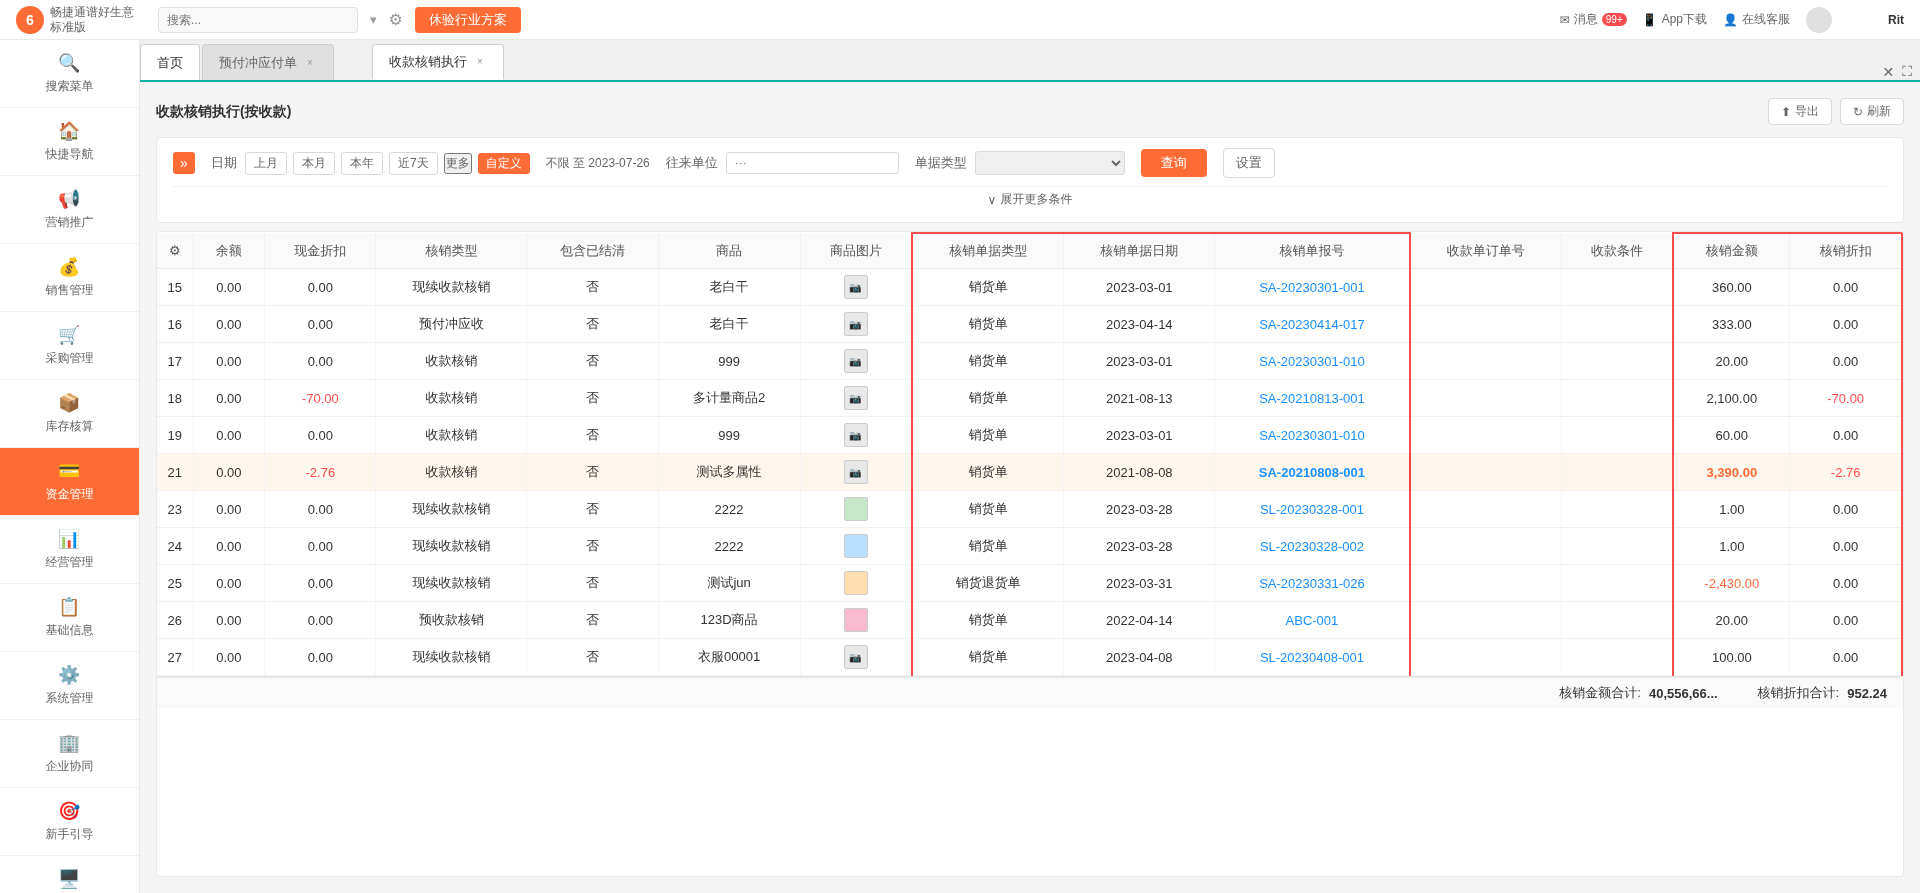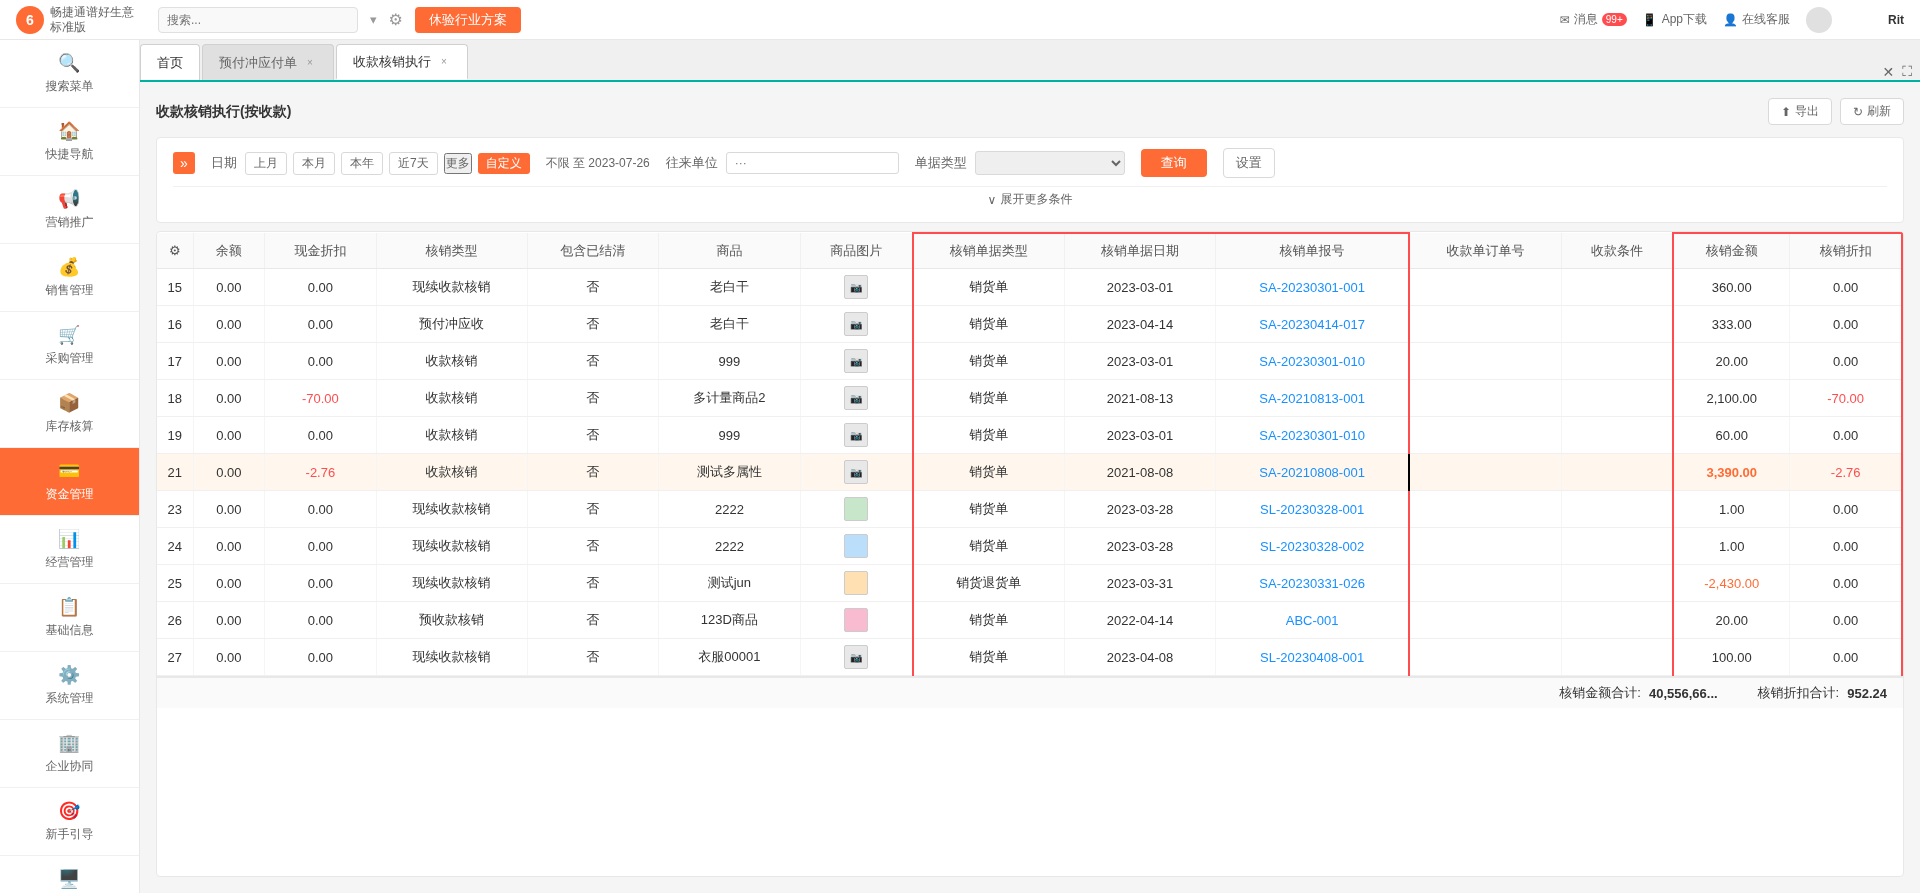--- a/index.html
+++ b/index.html
@@ -27,21 +27,21 @@
     .sidebar-item.active { background: #ff6b35; color: white; }
     .sidebar-icon { font-size: 18px; }
 
     
     .content-area { flex: 1; display: flex; flex-direction: column; overflow: hidden; }
 
     
     .tab-bar { height: 42px; background: #f0f0f0; display: flex; align-items: flex-end; padding: 0 0 0 0; border-bottom: 2px solid #00b0a0; }
     .tab { height: 36px; padding: 0 16px; display: flex; align-items: center; gap: 6px; cursor: pointer; font-size: 13px; background: #e0e0e0; color: #666; border-radius: 4px 4px 0 0; margin-right: 2px; border: 1px solid #d0d0d0; border-bottom: none; }
     .tab.home { background: #fff; color: #333; font-size: 13px; }
-    .tab.active { background: #fff; color: #333; border-bottom: 2px solid #fff; }
+    .tab.active { background: #fff; color: #333; border-bottom: 2px solid #fff; margin-left: 36px; }
     .tab-close { width: 14px; height: 14px; border-radius: 50%; display: flex; align-items: center; justify-content: center; font-size: 10px; color: #999; }
     .tab-right-controls { margin-left: auto; display: flex; align-items: center; padding: 0 8px; gap: 8px; color: #666; }
 
     
     .page-content { flex: 1; overflow: hidden; display: flex; flex-direction: column; padding: 16px; background: #f5f5f5; }
     .page-header { display: flex; align-items: center; justify-content: space-between; margin-bottom: 12px; }
     .page-title { font-size: 14px; font-weight: bold; color: #333; }
     .header-actions { display: flex; gap: 8px; }
     .btn-export { background: #fff; border: 1px solid #d9d9d9; border-radius: 4px; padding: 4px 12px; font-size: 12px; cursor: pointer; color: #666; display: flex; align-items: center; gap: 4px; }
     .btn-refresh { background: #fff; border: 1px solid #d9d9d9; border-radius: 4px; padding: 4px 12px; font-size: 12px; cursor: pointer; color: #666; display: flex; align-items: center; gap: 4px; }
@@ -360,21 +360,21 @@
               <tr class="highlighted">
     <td>21</td>
     <td>0.00</td>
     <td class="negative">-2.76</td>
     <td>收款核销</td>
     <td>否</td>
     <td>测试多属性</td>
     <td><div style="width:24px;height:24px;background:#e8e8e8;display:inline-flex;align-items:center;justify-content:center;border:1px solid #ccc;border-radius:2px;vertical-align:middle;color:#999;font-size:10px;">📷</div></td>
     <td style="border-left:2px solid #ff4d4f;">销货单</td>
     <td>2021-08-08</td>
-    <td style="border-right:2px solid #000000;"><a class="link-text">SA-20210808-001</a></td>
+    <td style="border-right:2px solid #ef4444;font-weight:bold;"><a class="link-text">SA-20210808-001</a></td>
     <td></td>
     <td></td>
     <td class="" style="border-left:2px solid #ff4d4f;color:#ff6b35;font-weight:bold;">3,390.00</td>
     <td class="negative" style="border-right:2px solid #ff4d4f;color:#ff4d4f;">-2.76</td>
   </tr>
               <tr>
     <td>23</td>
     <td>0.00</td>
     <td class="">0.00</td>
     <td>现续收款核销</td>

